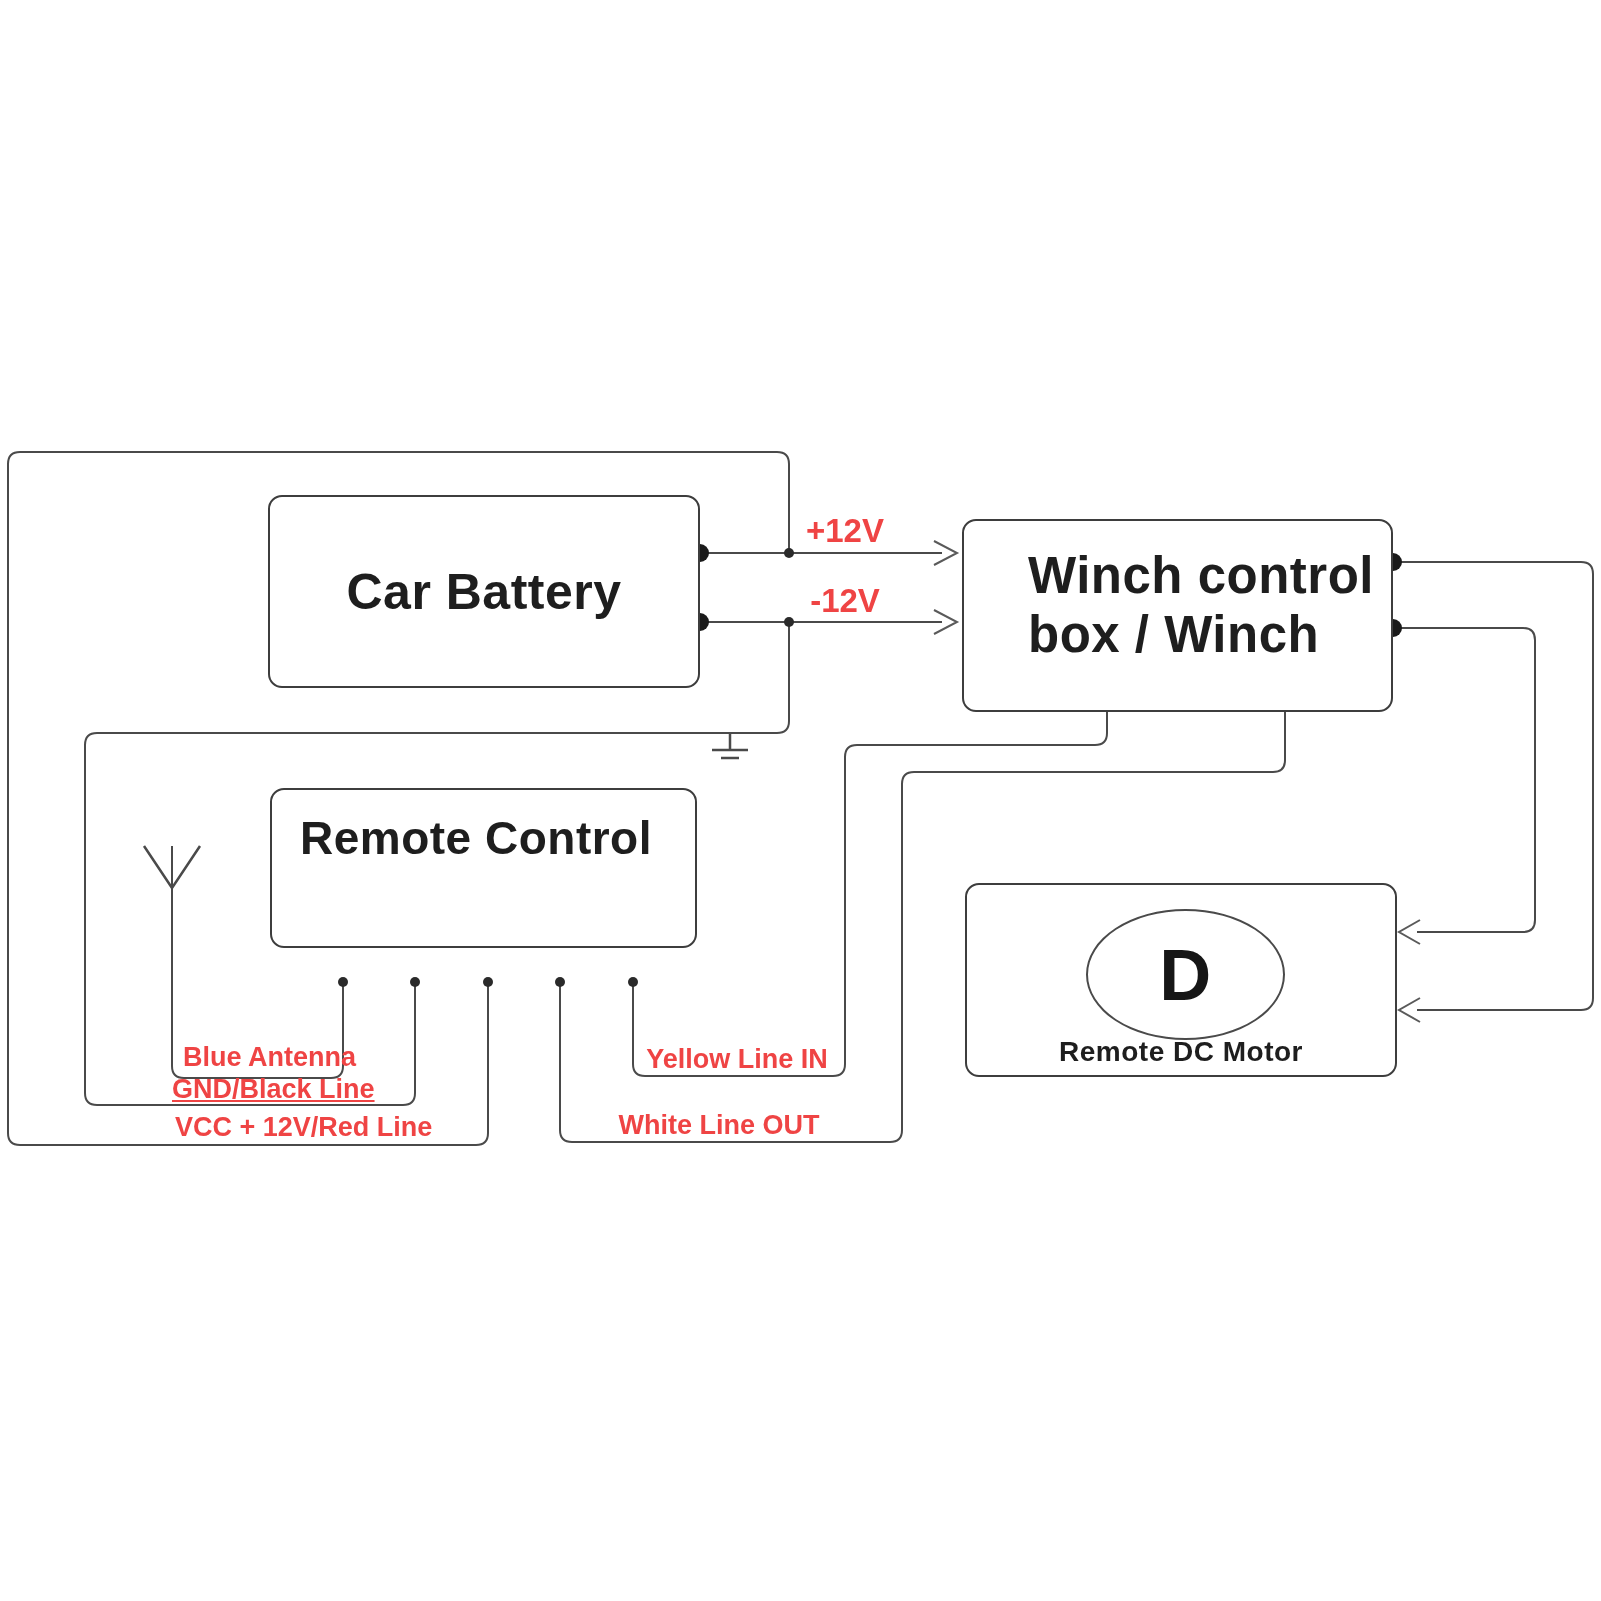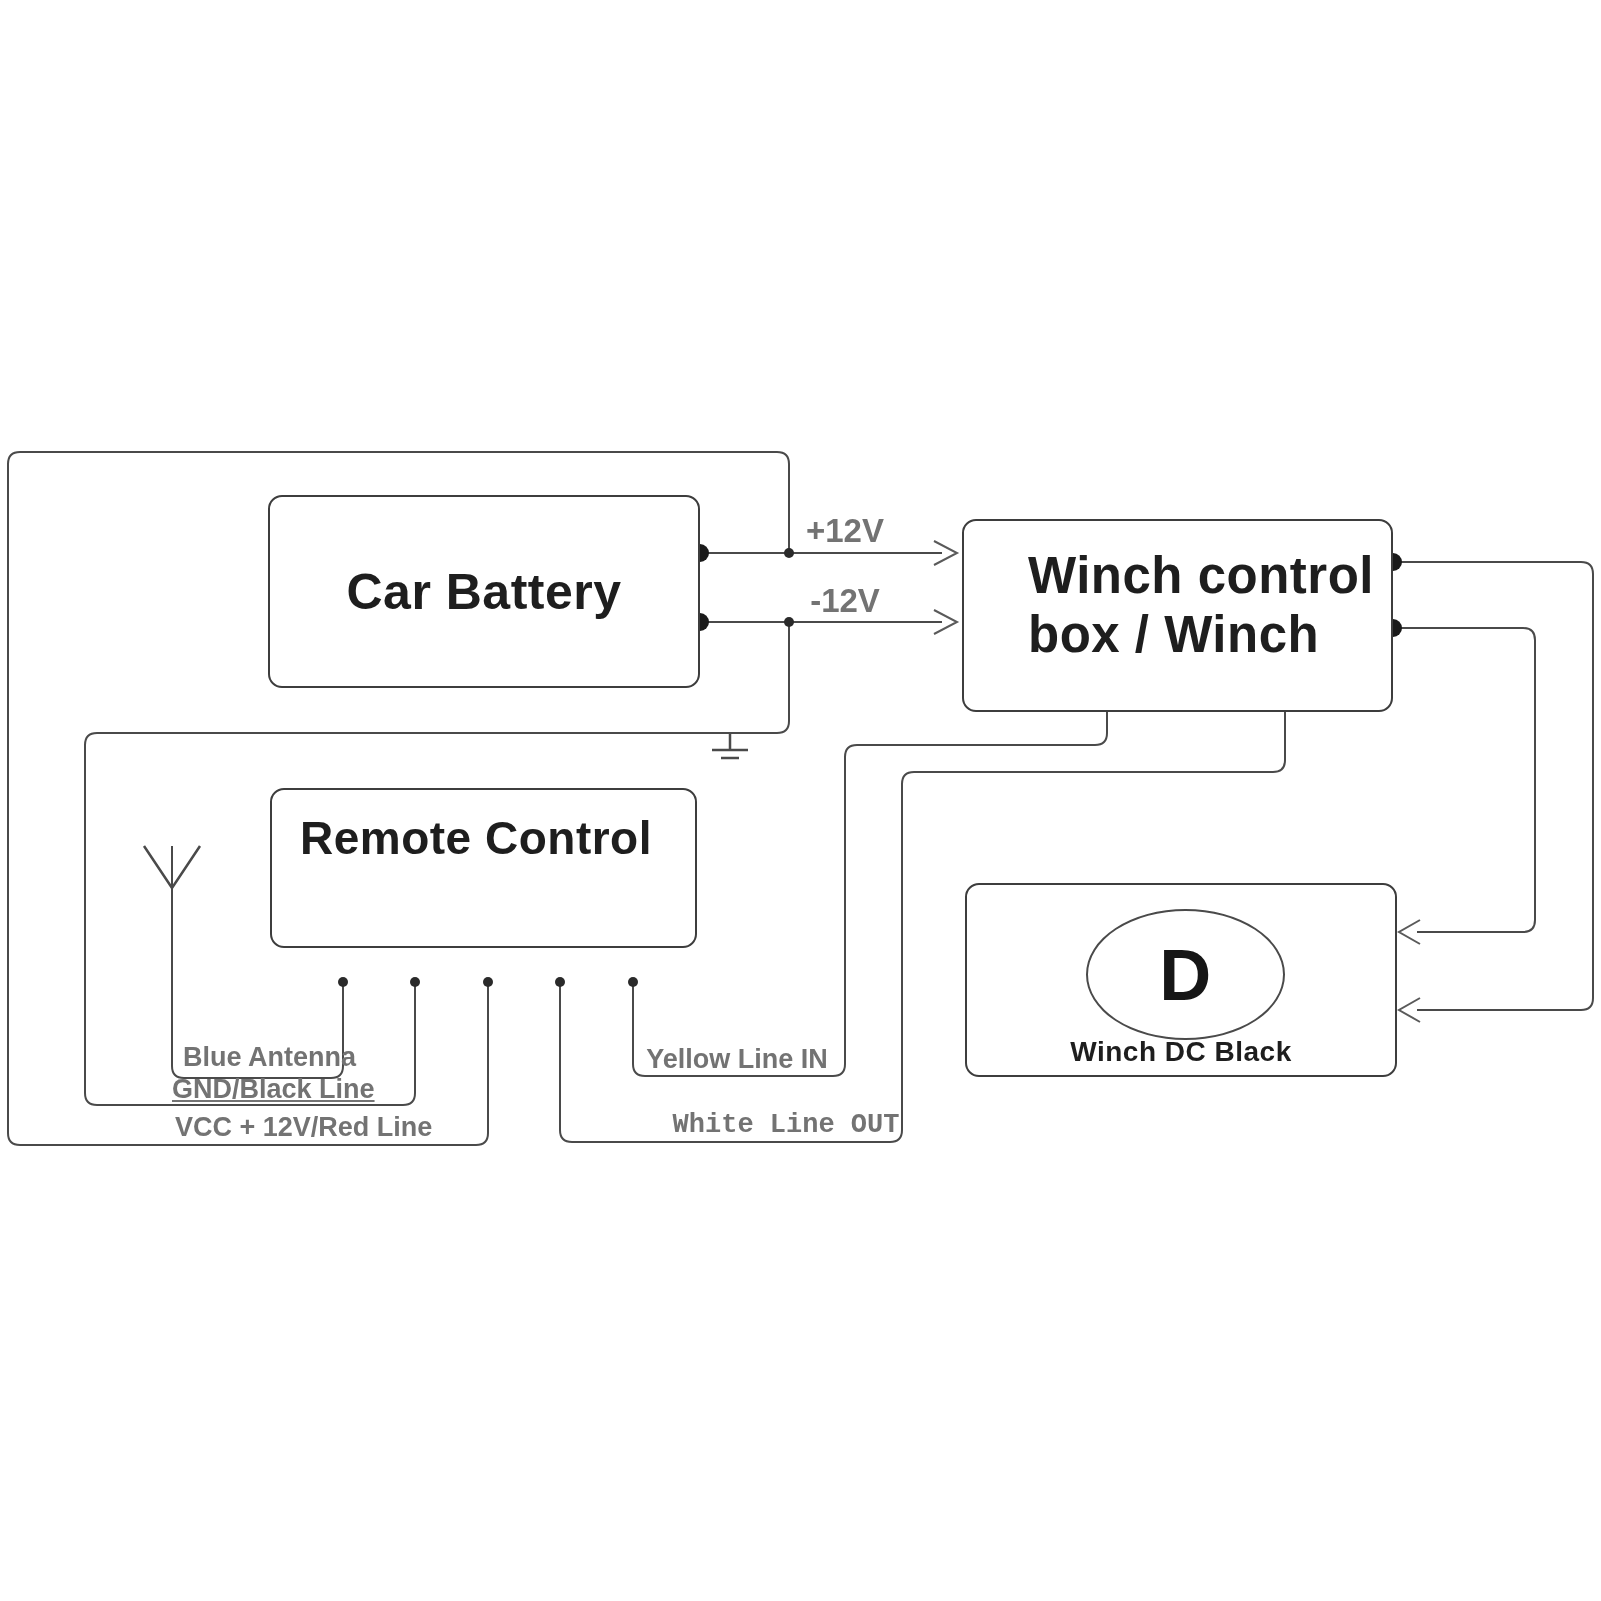--- a/index.html
+++ b/index.html
@@ -39,30 +39,30 @@
     border:2px solid #4a4a4a;border-radius:50%;
     display:flex;align-items:center;justify-content:center;
     font-size:72px;font-weight:700;color:#161616;
   }
   .motor-label{
     position:absolute;left:0;right:0;bottom:7px;
     text-align:center;font-size:28px;font-weight:700;
   }
   .wire-label{
     position:absolute;
-    font-size:27px;font-weight:700;color:#737373;
+    font-size:27px;font-weight:700;color:#ef4444;
     white-space:nowrap;
   }
   .lbl-plus12{left:845px;top:512px;font-size:33px;transform:translateX(-50%);}
   .lbl-minus12{left:845px;top:582px;font-size:33px;transform:translateX(-50%);}
   .lbl-antenna{left:183px;top:1042px;}
   .lbl-gnd{left:172px;top:1074px;text-decoration:underline;}
   .lbl-vcc{left:175px;top:1112px;}
   .lbl-yellow{left:737px;top:1044px;transform:translateX(-50%);}
-  .lbl-white{left:786px;top:1110px;transform:translateX(-50%);font-family:Liberation Mono, monospace;}
+  .lbl-white{left:719px;top:1110px;transform:translateX(-50%);}
 </style>
 </head>
 <body>
 
 <div id="canvas">
 
   <svg id="wires" viewBox="0 0 1601 1601" xmlns="http://www.w3.org/2000/svg">
 
     <path class="wire" d="M 700 553 H 942"></path>
     <path class="arrow" d="M 934 541 L 957 553 L 934 565"></path>
@@ -112,21 +112,21 @@
   </div>
 
   <div class="box box-receiver">
     <div>Remote Control</div>
   </div>
 
   <div class="box box-motor">
     <div class="motor-ellipse">
       <span>D</span>
     </div>
-    <div class="motor-label">Winch DC Black</div>
+    <div class="motor-label">Remote DC Motor</div>
   </div>
 
   <div class="wire-label lbl-plus12">+12V</div>
   <div class="wire-label lbl-minus12">-12V</div>
   <div class="wire-label lbl-antenna">Blue Antenna</div>
   <div class="wire-label lbl-gnd">GND/Black Line</div>
   <div class="wire-label lbl-vcc">VCC + 12V/Red Line</div>
   <div class="wire-label lbl-yellow">Yellow Line IN</div>
   <div class="wire-label lbl-white">White Line OUT</div>
 

